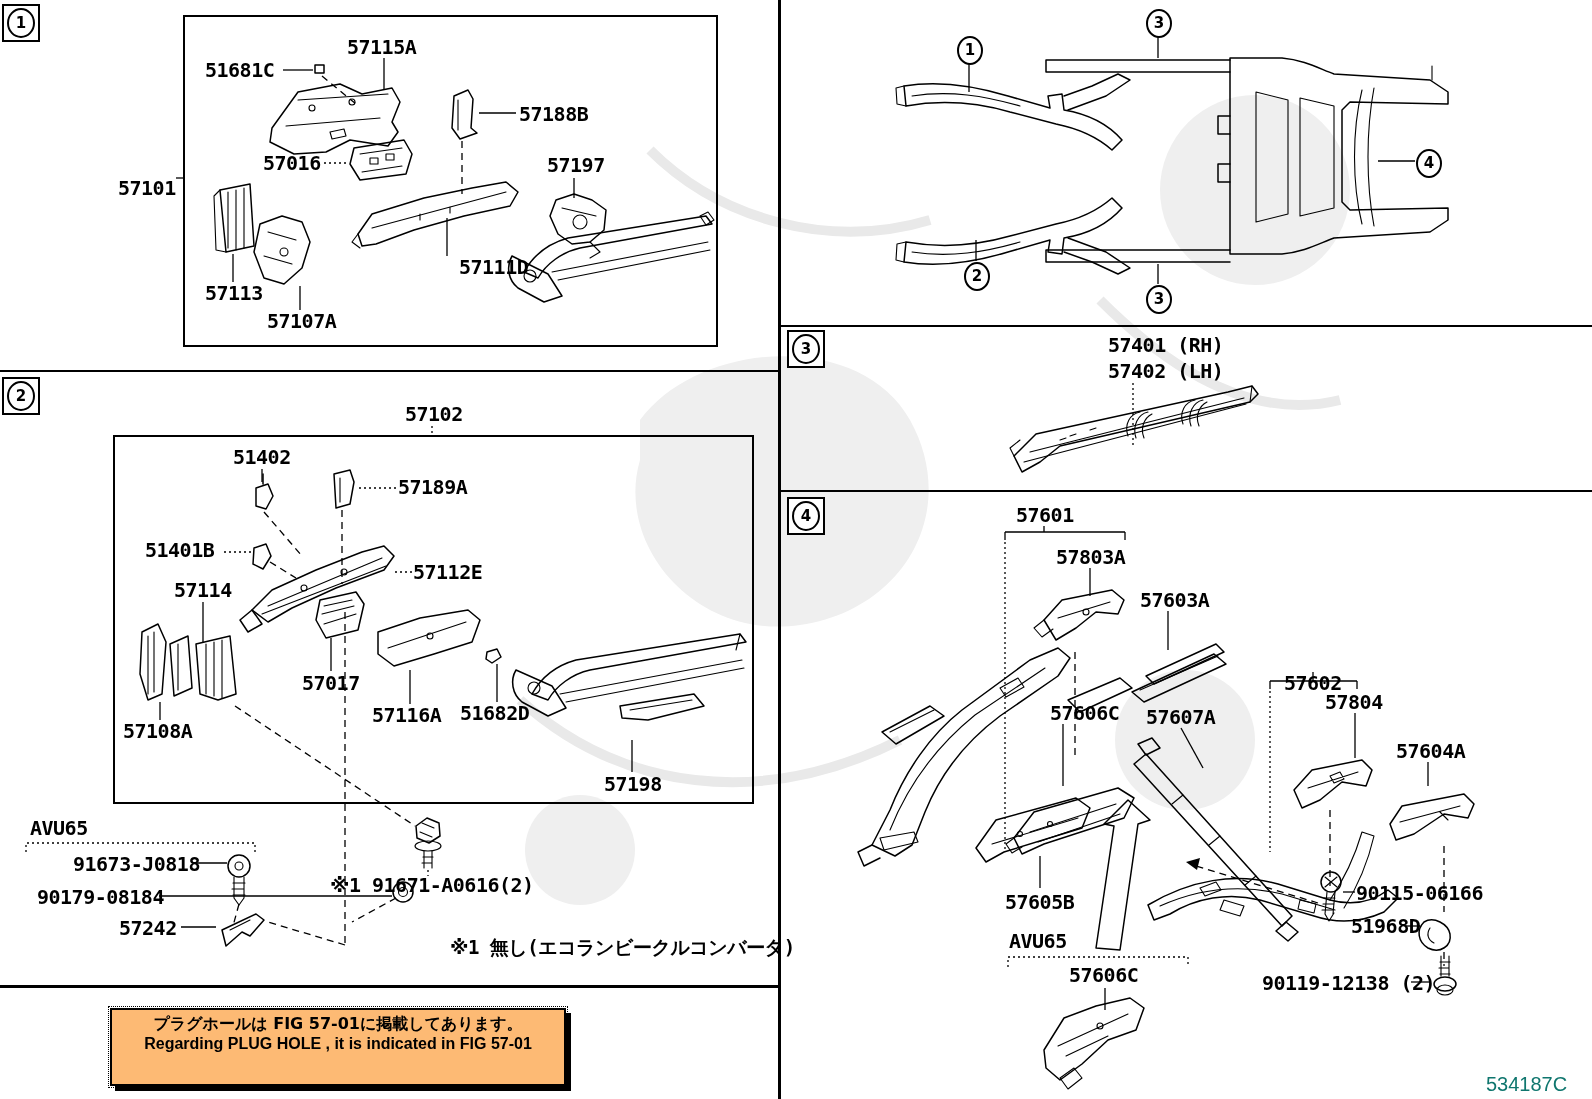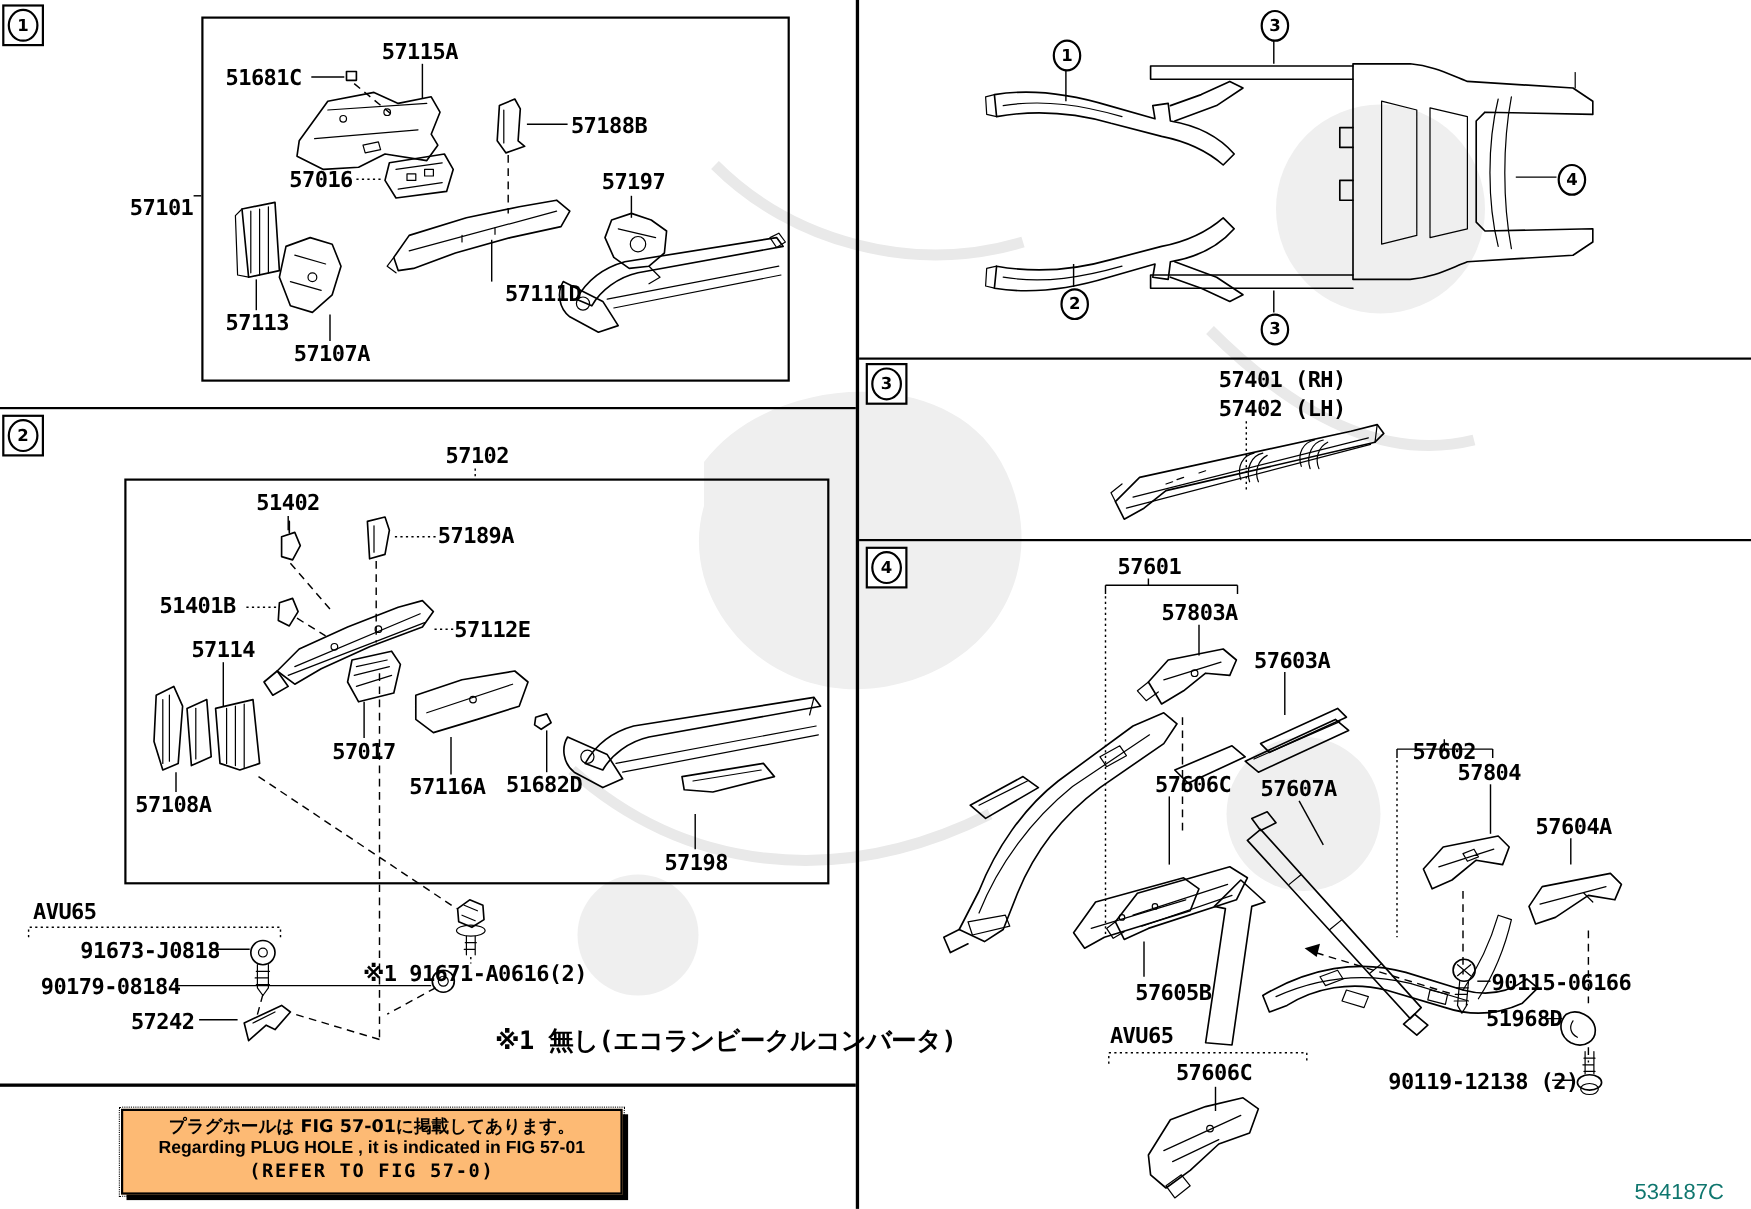--- a/index.html
+++ b/index.html
@@ -340,41 +340,40 @@
   <div class="lbl" style="left:302px;top:673px;">57017</div>
   <div class="lbl" style="left:372px;top:705px;">57116A</div>
   <div class="lbl" style="left:460px;top:703px;">51682D</div>
   <div class="lbl" style="left:123px;top:721px;">57108A</div>
   <div class="lbl" style="left:604px;top:774px;">57198</div>
   <div class="lbl" style="left:30px;top:818px;">AVU65</div>
   <div class="lbl" style="left:73px;top:854px;">91673-J0818</div>
   <div class="lbl" style="left:37px;top:887px;">90179-08184</div>
   <div class="lbl" style="left:119px;top:918px;">57242</div>
   <div class="lbl" style="left:330px;top:875px;">※1 91671-A0616(2)</div>
-  <div class="lbl" style="left:450px;top:937px;font-size:23px;">※1 無し(エコランビークルコンバータ)</div>
+  <div class="lbl" style="left:450px;top:937px;font-size:19px;">※1 無し(エコランビークルコンバータ)</div>
 
   <div class="lbl" style="left:1108px;top:335px;">57401 (RH)</div>
   <div class="lbl" style="left:1108px;top:361px;">57402 (LH)</div>
 
   <div class="lbl" style="left:1016px;top:505px;">57601</div>
   <div class="lbl" style="left:1056px;top:547px;">57803A</div>
   <div class="lbl" style="left:1140px;top:590px;">57603A</div>
   <div class="lbl" style="left:1284px;top:673px;">57602</div>
   <div class="lbl" style="left:1325px;top:692px;">57804</div>
   <div class="lbl" style="left:1396px;top:741px;">57604A</div>
   <div class="lbl" style="left:1050px;top:703px;">57606C</div>
   <div class="lbl" style="left:1146px;top:707px;">57607A</div>
-  <div class="lbl" style="left:1032px;top:892px;">57605B</div>
+  <div class="lbl" style="left:1005px;top:892px;">57605B</div>
   <div class="lbl" style="left:1009px;top:931px;">AVU65</div>
   <div class="lbl" style="left:1069px;top:965px;">57606C</div>
   <div class="lbl" style="left:1356px;top:883px;">90115-06166</div>
   <div class="lbl" style="left:1332px;top:916px;margin-left:19px;">51968D</div>
   <div class="lbl" style="left:1262px;top:973px;">90119-12138 (2)</div>
 
   <div class="notebox">
     <div class="jp">プラグホールは FIG 57-01に掲載してあります。</div>
     <div class="en">Regarding PLUG HOLE , it is indicated in FIG 57-01</div>
-    <div class="bold">(REFER TO FIG 57-0)</div>
   </div>
 
   <div class="footer-code">534187C</div>
 
 </div>
 
 </body></html>

